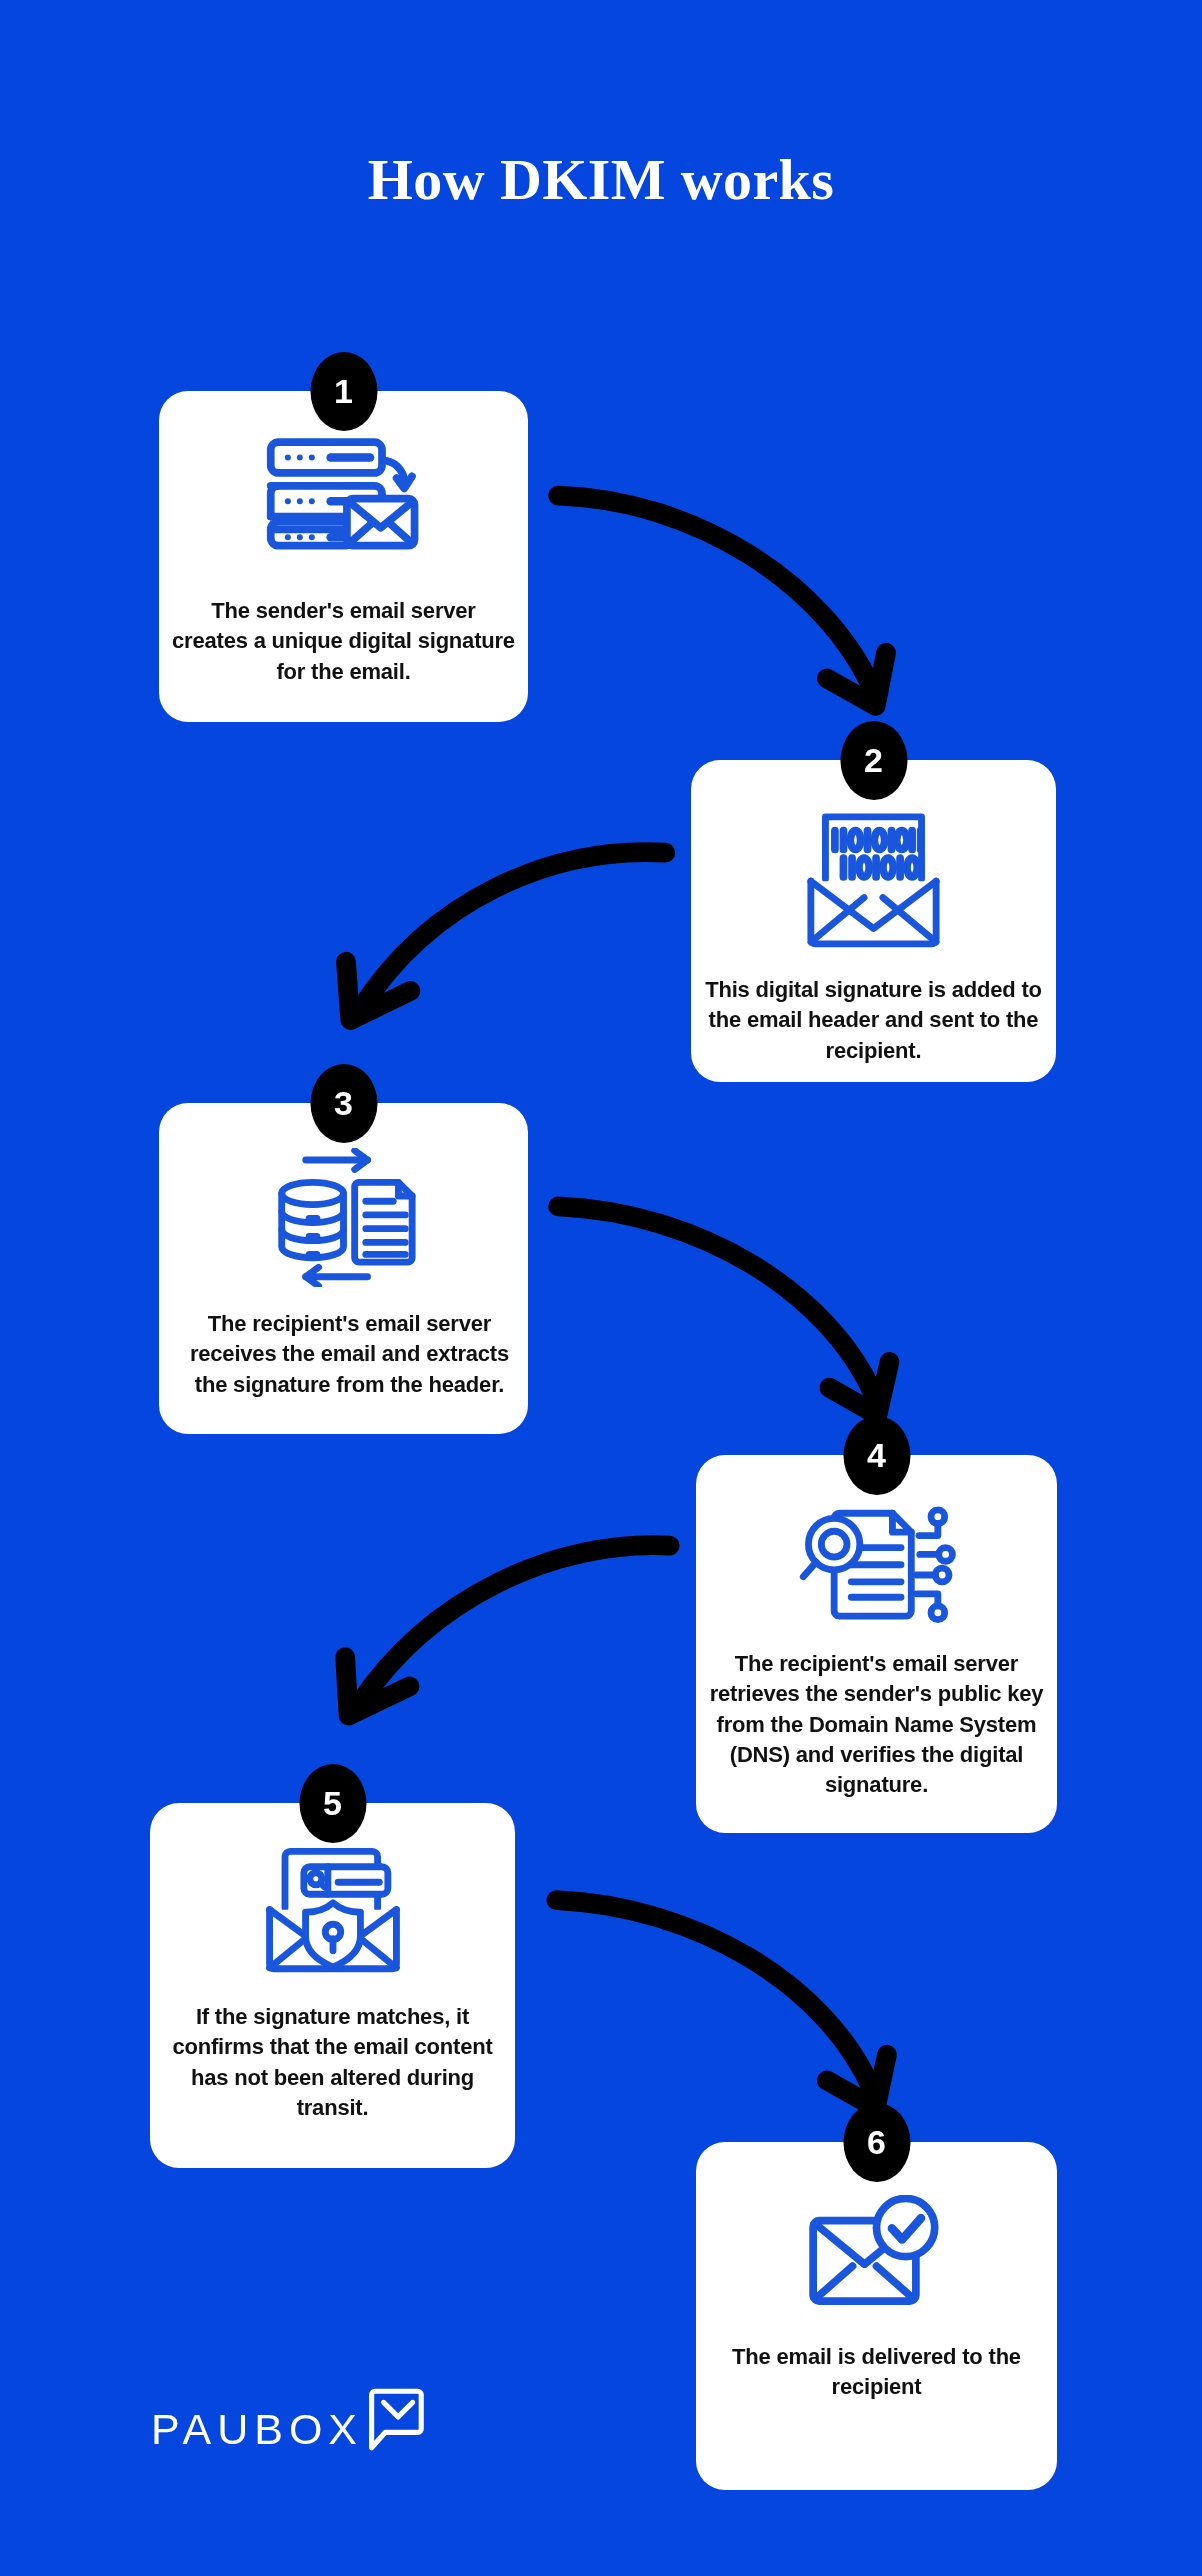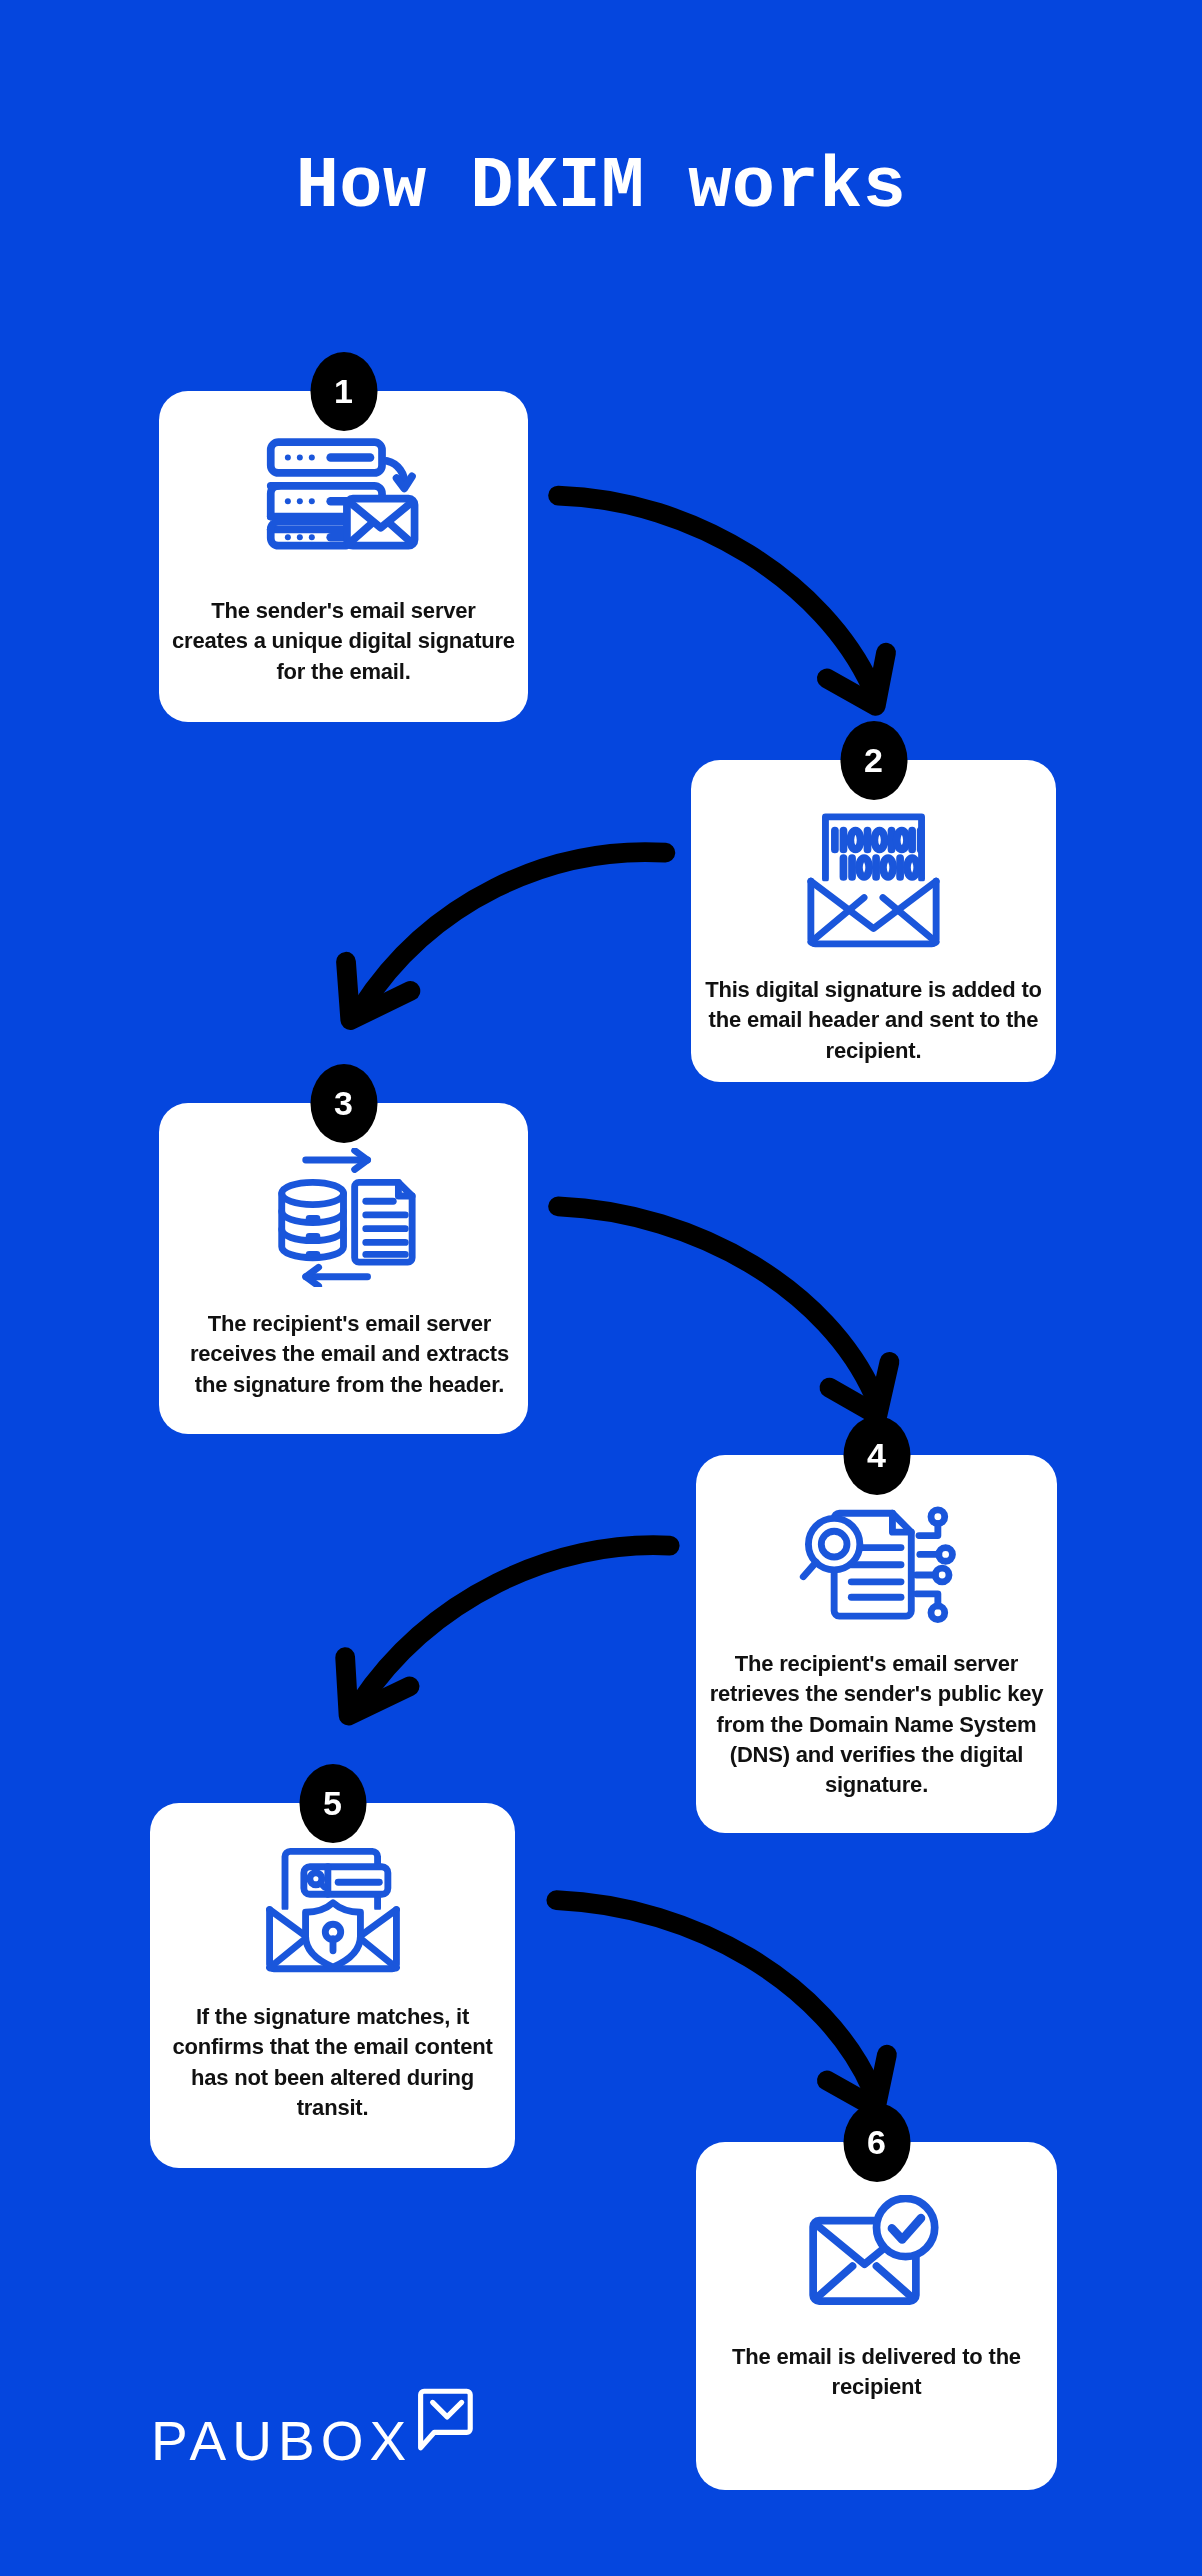--- a/index.html
+++ b/index.html
@@ -22,22 +22,22 @@
   }
 
   
   .title {
     position: absolute;
     left: 0;
     top: 151px;
     width: 1202px;
     text-align: center;
     color: #ffffff;
-    font-family: Liberation Mono, monospace;
-    font-size: 72px;
+    font-family: Liberation Serif, serif;
+    font-size: 58px;
     font-weight: 700;
     letter-spacing: 0.4px;
     line-height: 1;
   }
 
   
   .arrows {
     position: absolute;
     left: 0;
     top: 0;
@@ -116,26 +116,26 @@
   
   .logo {
     position: absolute;
     left: 151px;
     top: 2387px;
     display: flex;
     align-items: flex-start;
   }
   .logo-word {
     color: #ffffff;
-    font-size: 55px;
+    font-size: 43px;
     font-weight: 400;
     letter-spacing: 6px;
     font-family: "Liberation Sans", sans-serif;
     line-height: 1;
-    margin-top: 27px;
+    margin-top: 21px;
   }
   .logo-mark {
     margin-left: -1.7px;
     margin-top: 0;
   }
 </style>
 </head>
 <body>
 
 <div id="stage">

